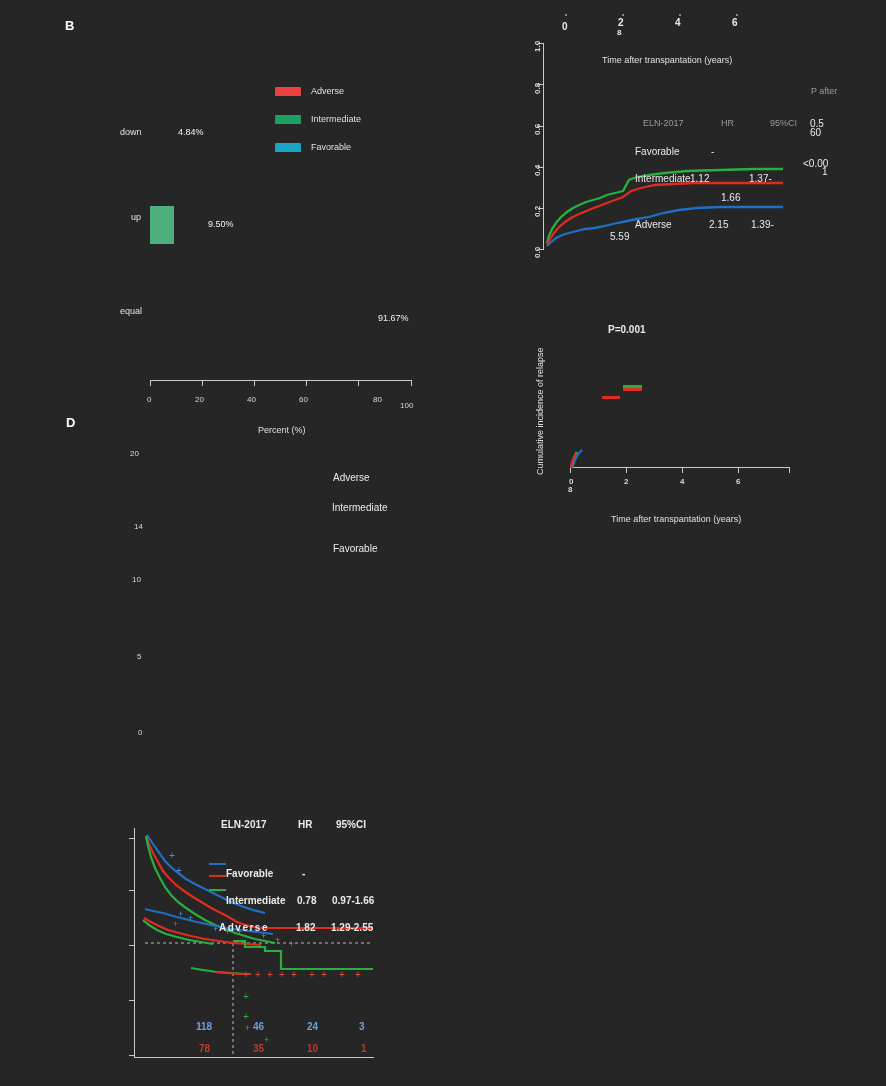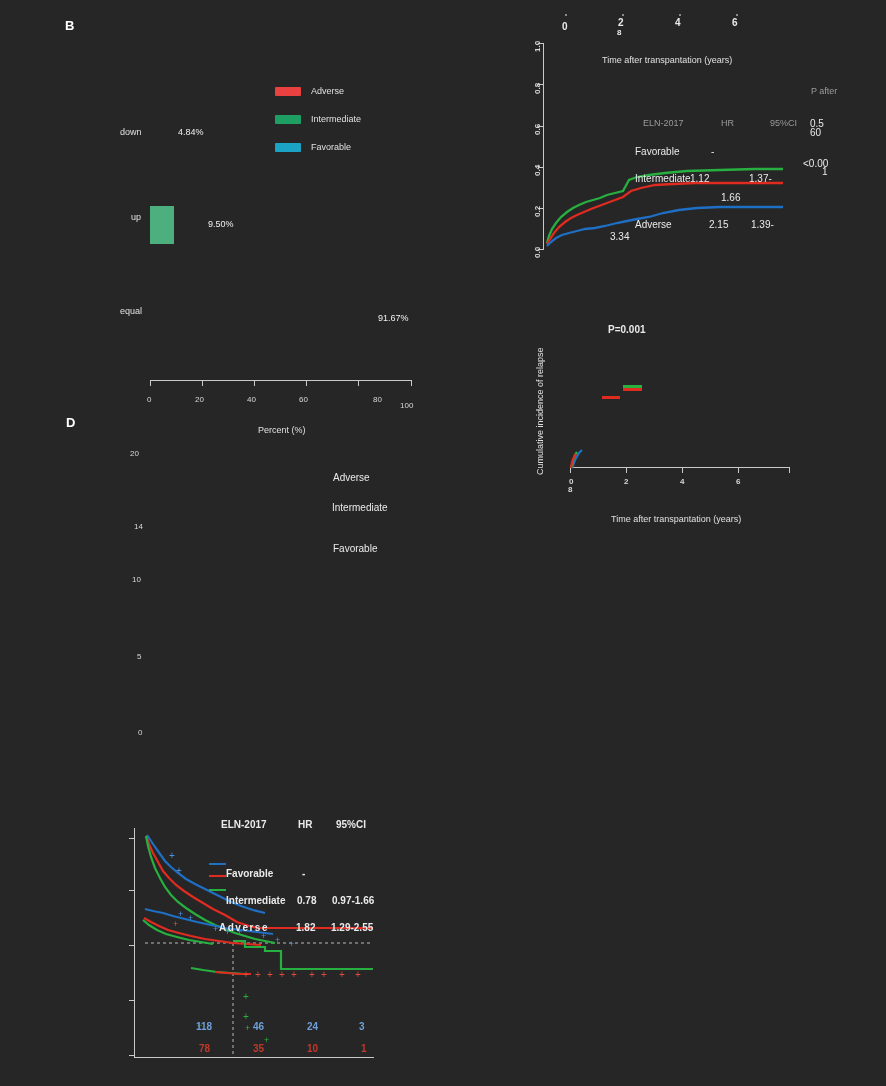--- a/index.html
+++ b/index.html
@@ -159,21 +159,21 @@
   <div class="abs txt-md" style="left:110px; top:173px;">Intermediate</div>
   <div class="abs txt-md" style="left:165px; top:173px;">1.12</div>
   <div class="abs txt-md" style="left:224px; top:173px;">1.37-</div>
   <div class="abs txt-md" style="left:196px; top:192px;">1.66</div>
   <div class="abs txt-md" style="left:278px; top:158px;">&lt;0.00</div>
   <div class="abs txt-md" style="left:297px; top:166px;">1</div>
 
   <div class="abs txt-md" style="left:110px; top:219px;">Adverse</div>
   <div class="abs txt-md" style="left:184px; top:219px;">2.15</div>
   <div class="abs txt-md" style="left:226px; top:219px;">1.39-</div>
-  <div class="abs txt-md" style="left:85px; top:231px;">3.34</div>
+  <div class="abs txt-md" style="left:85px; top:231px;">5.59</div>
 </div>
 
 <div class="abs" style="left:525px; top:295px; width:361px; height:240px;">
   <div class="abs txt rot90" style="left:10px; top:180px;">Cumulative incidence of relapse</div>
 
   <div class="abs txt-md" style="left:83px; top:29px; font-weight:bold;">P=0.001</div>
 
   <div class="abs" style="left:77px; top:101px; width:18px; height:3px; background:#E02B20;"></div>
   <div class="abs" style="left:98px; top:93px; width:19px; height:3px; background:#E02B20;"></div>
   <div class="abs" style="left:98px; top:90px; width:19px; height:3px; background:#27B040;"></div>

